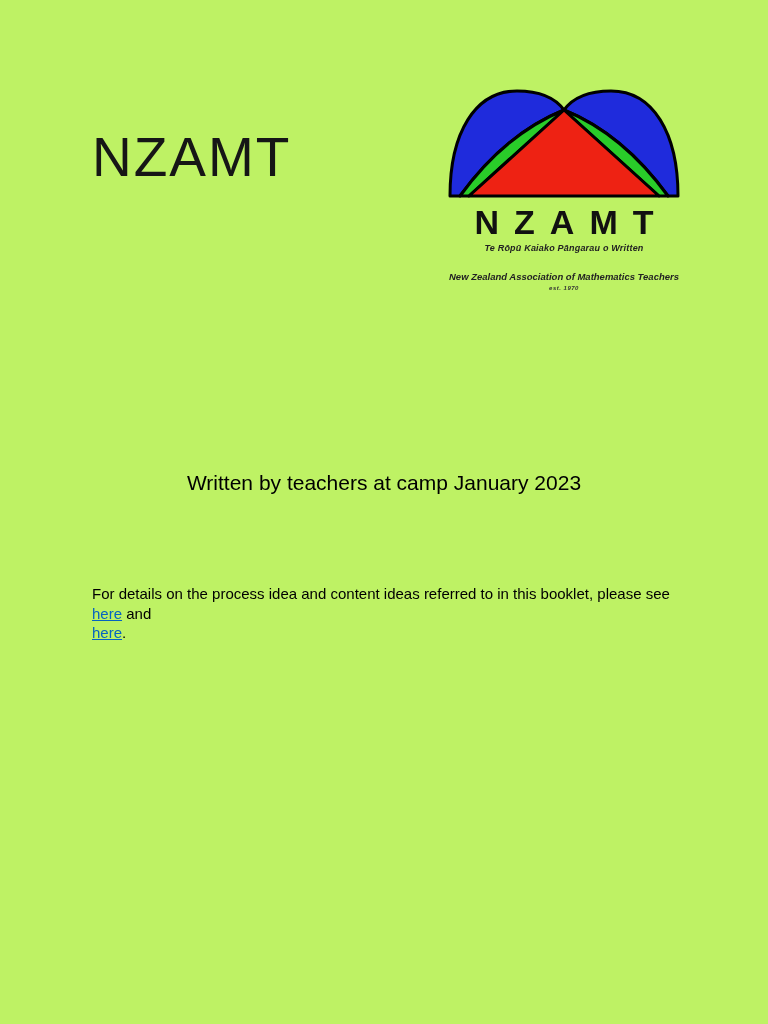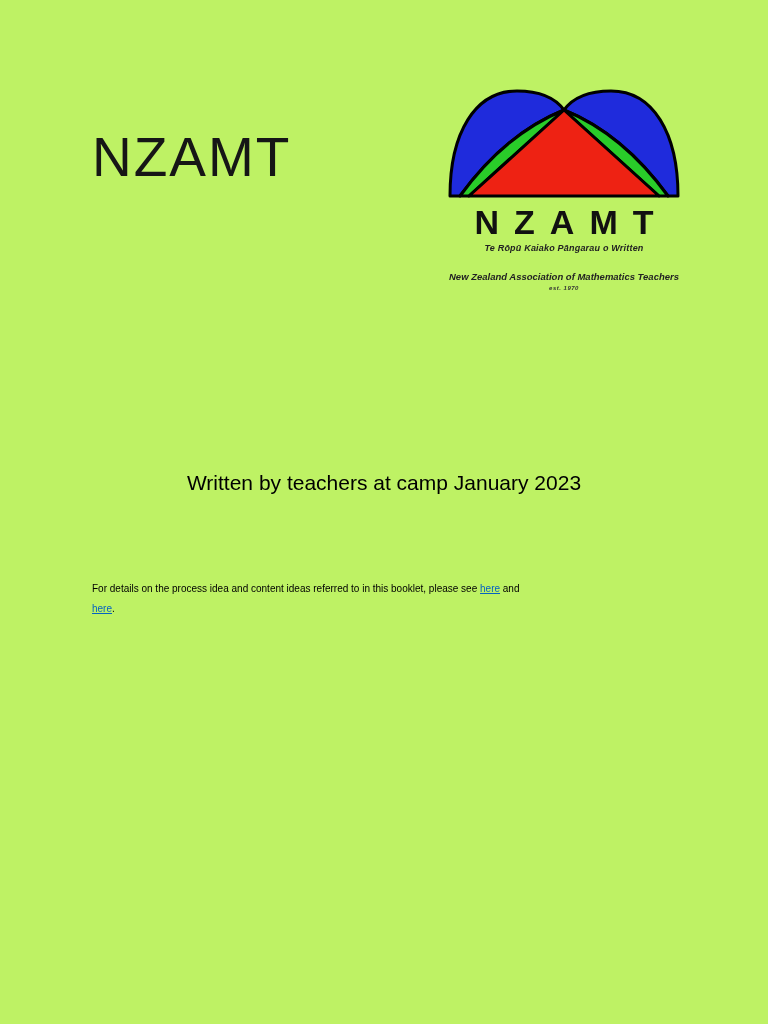--- a/index.html
+++ b/index.html
@@ -55,21 +55,21 @@
     letter-spacing:-1px;color:#000;
   }
   .sub-title{
     position:absolute;left:92px;top:470px;width:584px;
     text-align:center;
     font-size:21px;line-height:1.2;font-weight:400;color:#000;
   }
   
   .body-para{
     position:absolute;left:92px;top:569px;width:584px;
-    font-size:10px;line-height:19.5px;color:#000;
+    font-size:15px;line-height:19.5px;color:#000;
   }
   .body-para a{
     color:var(--hyperlink,#0563C1);
     text-decoration:underline;
     cursor:pointer;
   }
 </style>
 </head>
 <body>
 

